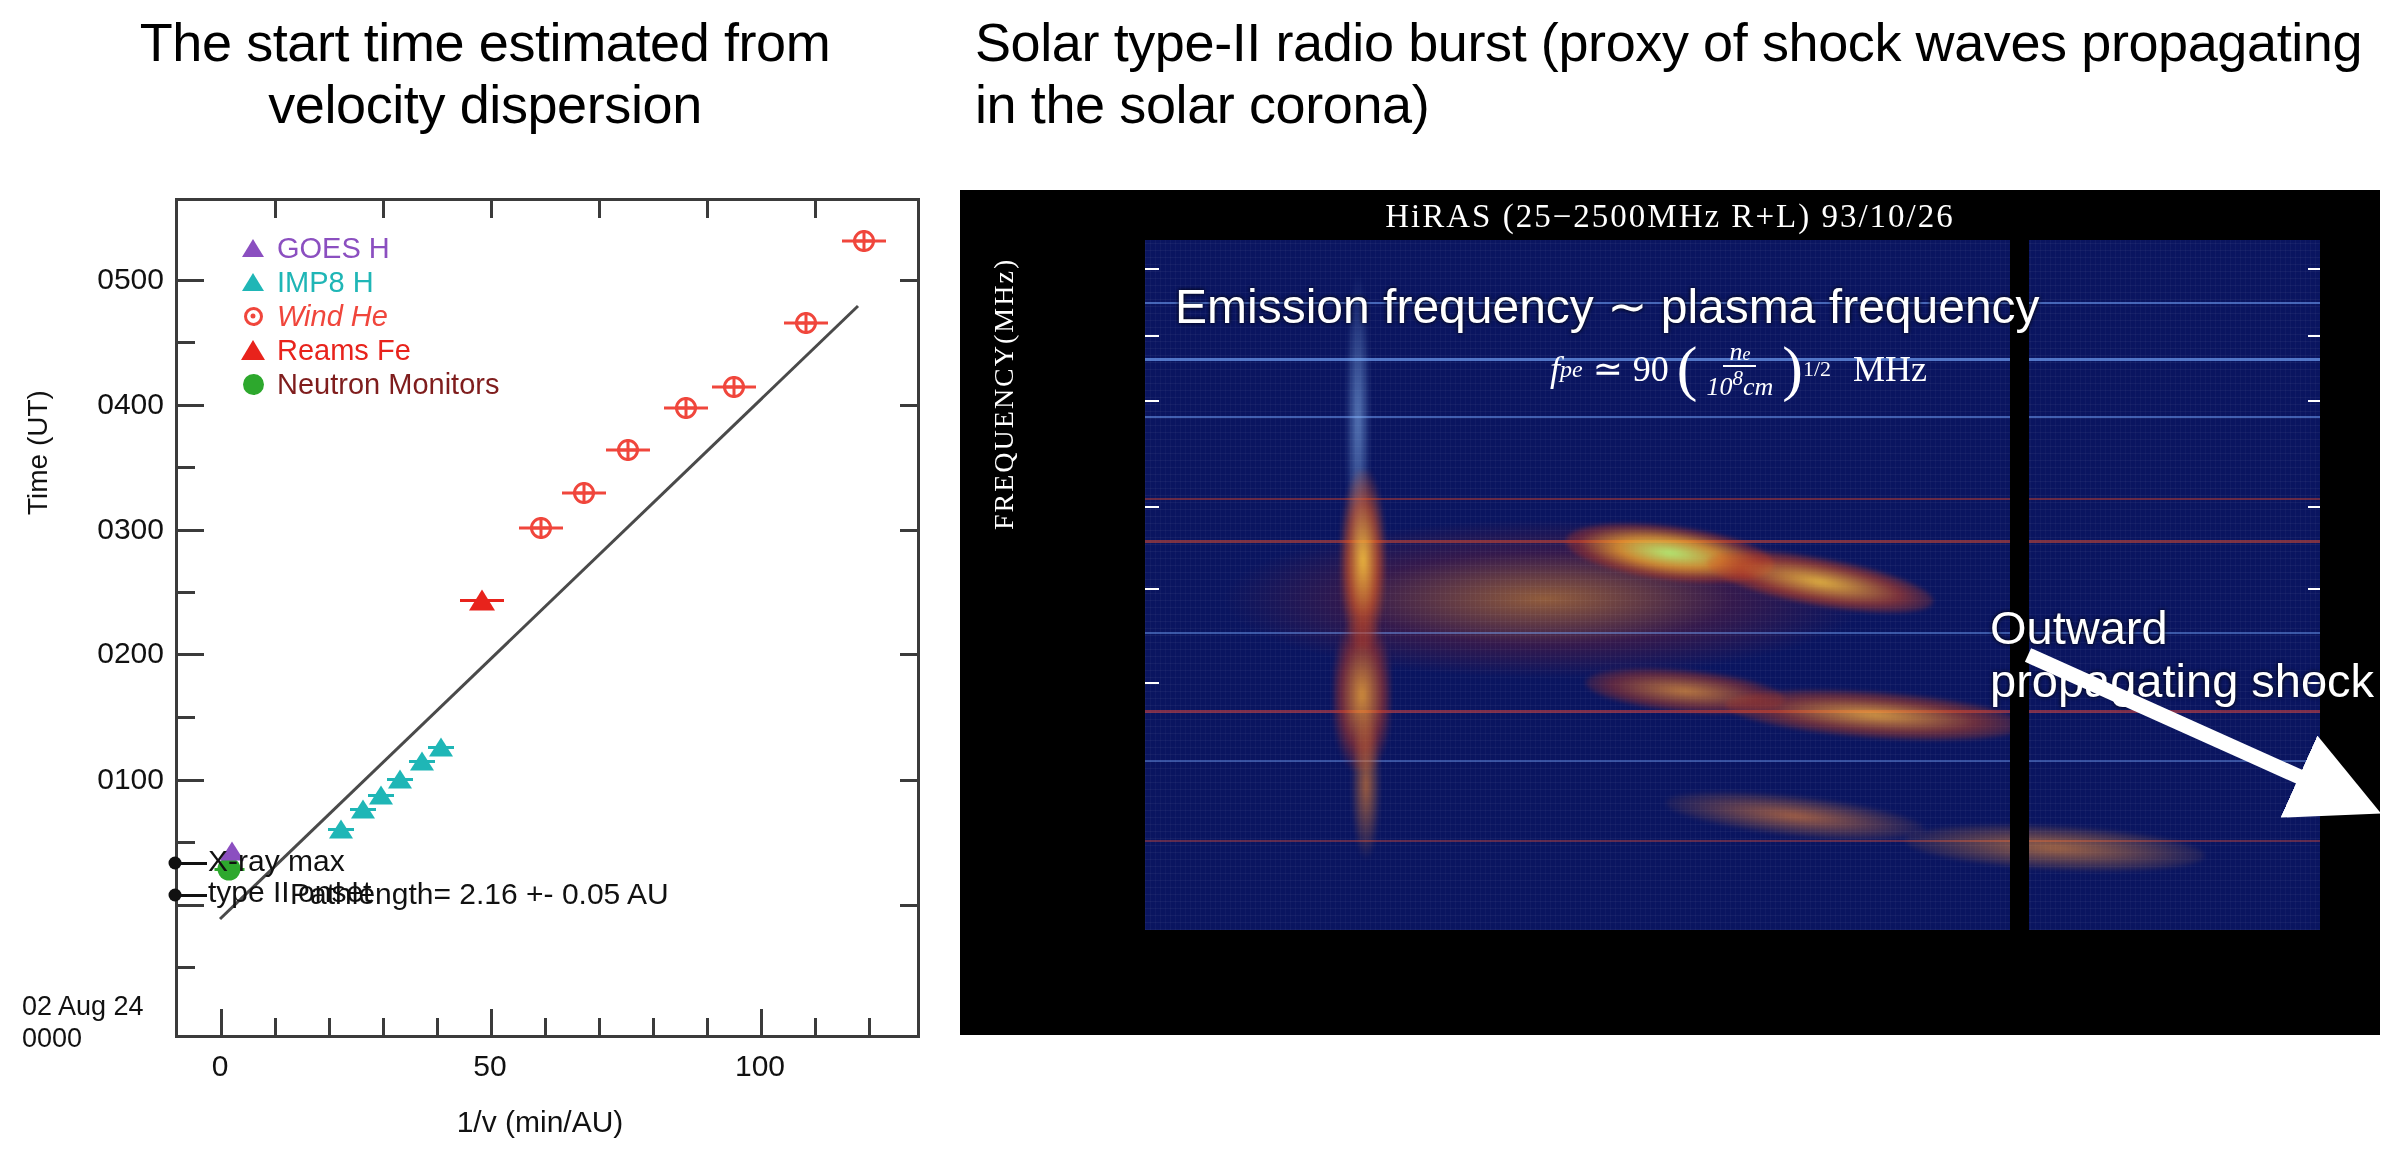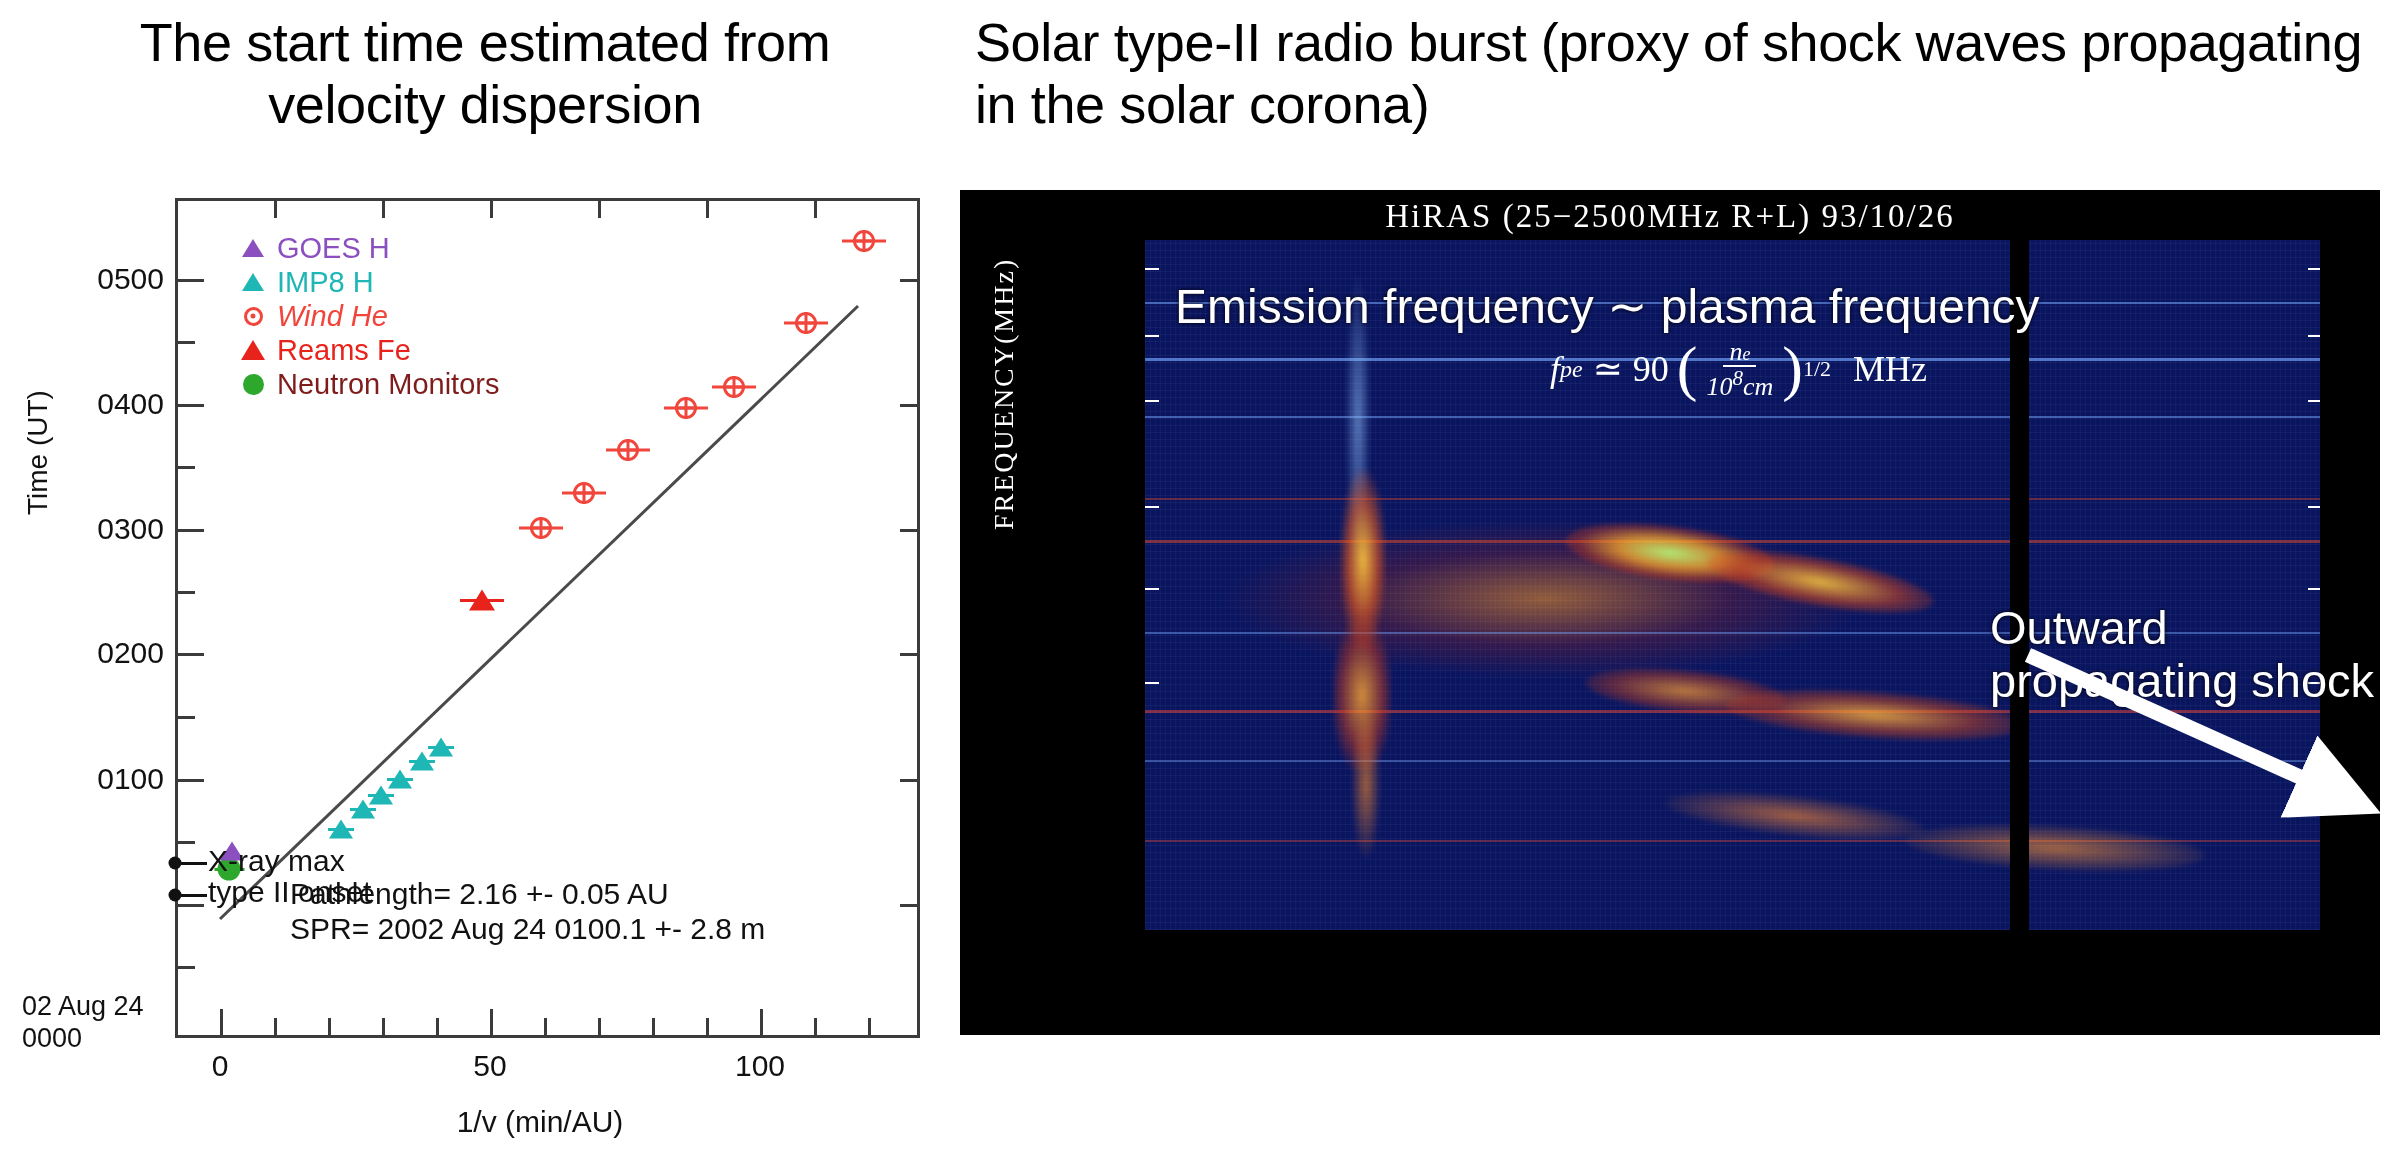--- a/index.html
+++ b/index.html
@@ -328,21 +328,20 @@
         <div class="ebar" style="width:44px;background:#F0463C;"></div>
         <div class="m-circ"></div>
       </div>
       <div class="dp" style="left:686px;top:40px;">
         <div class="ebar" style="width:44px;background:#F0463C;"></div>
         <div class="m-circ"></div>
       </div>
 
       <div class="fitbox" style="left:112px;top:675px;">
         <span>Pathlength= 2.16 +- 0.05 AU</span><br>
-        <span>SPR= 2002 Aug 24 0100.1 +- 2.8 m</span>
       </div>
     </div>
 
     <div class="ann-dot" style="left:175px;top:678px;"></div>
     <div class="ann-leader" style="left:175px;top:677px;width:32px;"></div>
     <div class="ann-text" style="left:208px;top:659px;">X-ray max</div>
 
     <div class="ann-dot" style="left:175px;top:710px;"></div>
     <div class="ann-leader" style="left:175px;top:709px;width:32px;"></div>
     <div class="ann-text" style="left:208px;top:690px;">type II onset</div>

